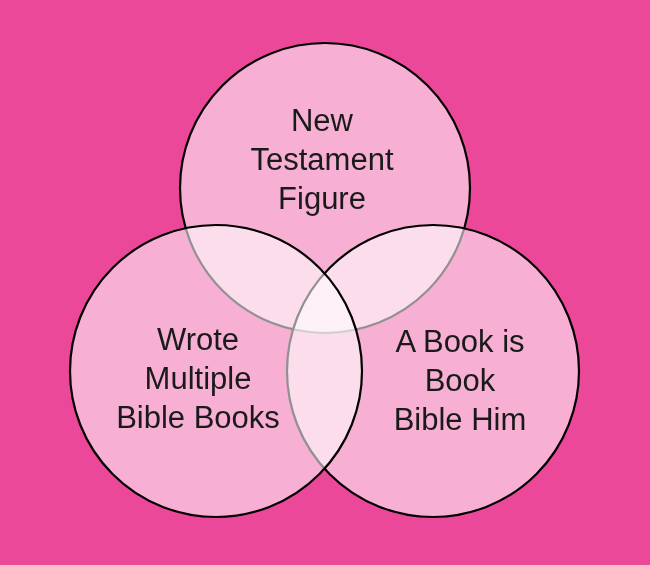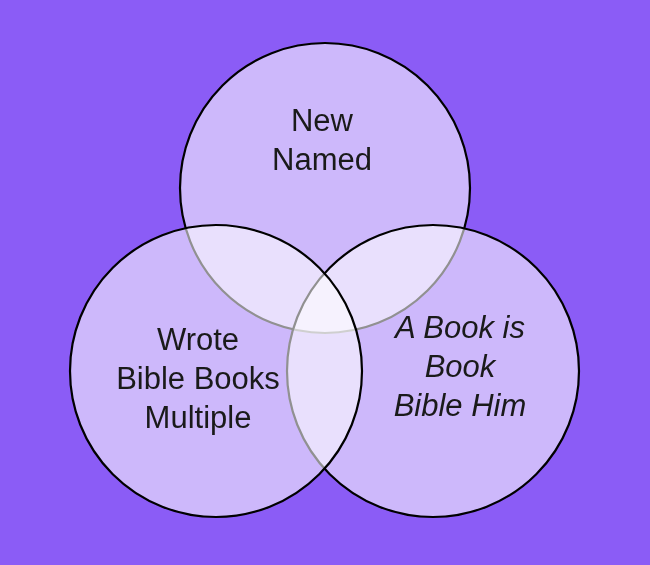--- a/index.html
+++ b/index.html
@@ -31,43 +31,44 @@
     font-weight: 400;
     color: #1a1a1a;
     letter-spacing: 0px;
   }
   .venn-label span {
     display: block;
     white-space: nowrap;
   }
   .label-top { left: 192px; top: 101px; }
   .label-bl  { left: 68px;  top: 320px; }
-  .label-br  { left: 330px; top: 308px; font-style: italic; }
+  .label-br  { left: 330px; top: 322px; }
 </style>
 </head>
 <body>
 
-<div class="stage" style="background: #8b5cf6;">
+<div class="stage" style="background: #ec4899;">
 
   <svg class="venn-svg" viewBox="0 0 650 565">
 
     <circle cx="325" cy="188" r="145" fill="#ffffff" fill-opacity="0.57" stroke="#000000" stroke-width="2.2"></circle>
     <circle cx="433" cy="371" r="146" fill="#ffffff" fill-opacity="0.57" stroke="#000000" stroke-width="2.2"></circle>
     <circle cx="216" cy="371" r="146" fill="#ffffff" fill-opacity="0.57" stroke="#000000" stroke-width="2.2"></circle>
   </svg>
 
   <div class="venn-label label-top" style="color: rgb(26, 26, 26);">
     <span>New</span>
-    <span>Named</span>
+    <span>Testament</span>
+    <span>Figure</span>
   </div>
 
   <div class="venn-label label-bl" style="color: rgb(26, 26, 26);">
     <span>Wrote</span>
+    <span>Multiple</span>
     <span>Bible Books</span>
-    <span>Multiple</span>
   </div>
 
   <div class="venn-label label-br" style="color: rgb(26, 26, 26);">
     <span>A Book is</span>
     <span>Book</span>
     <span>Bible Him</span>
   </div>
 
 </div>
 

